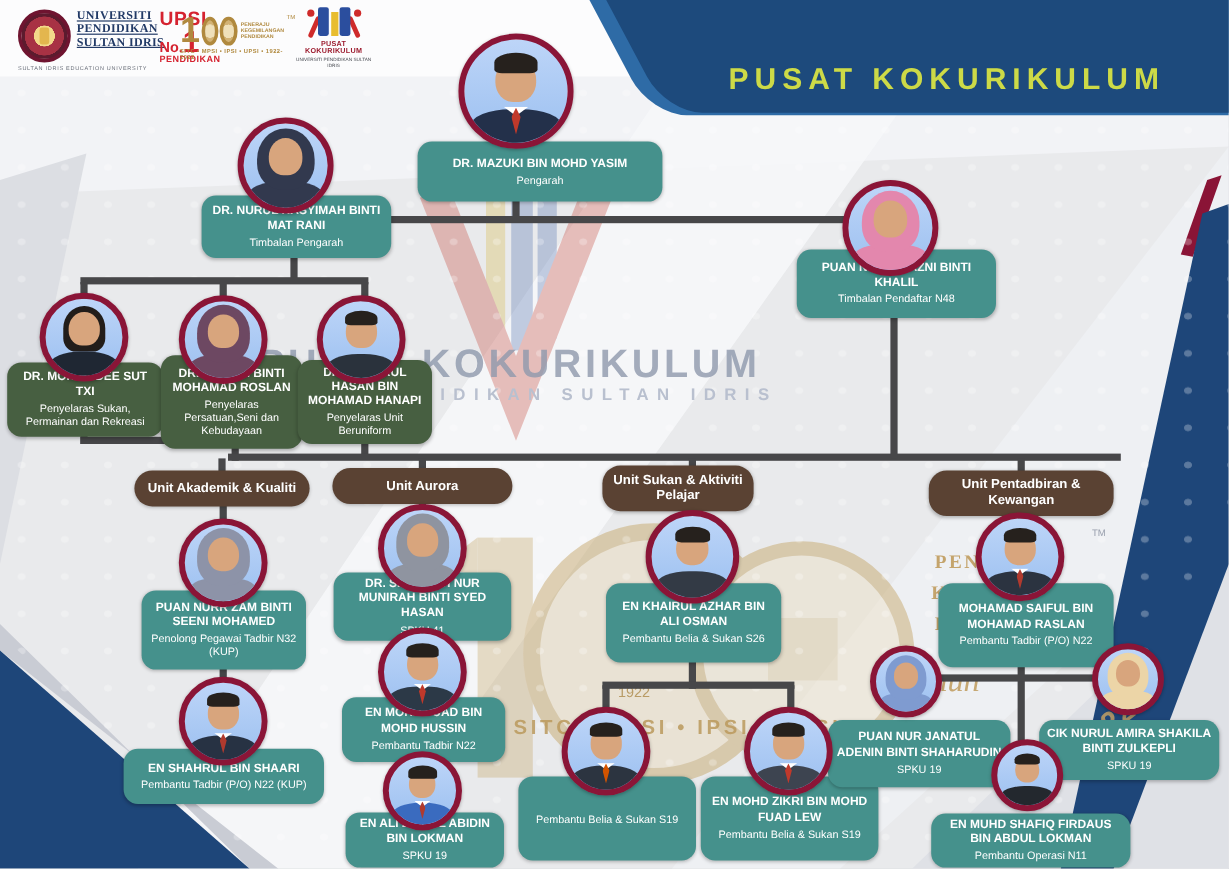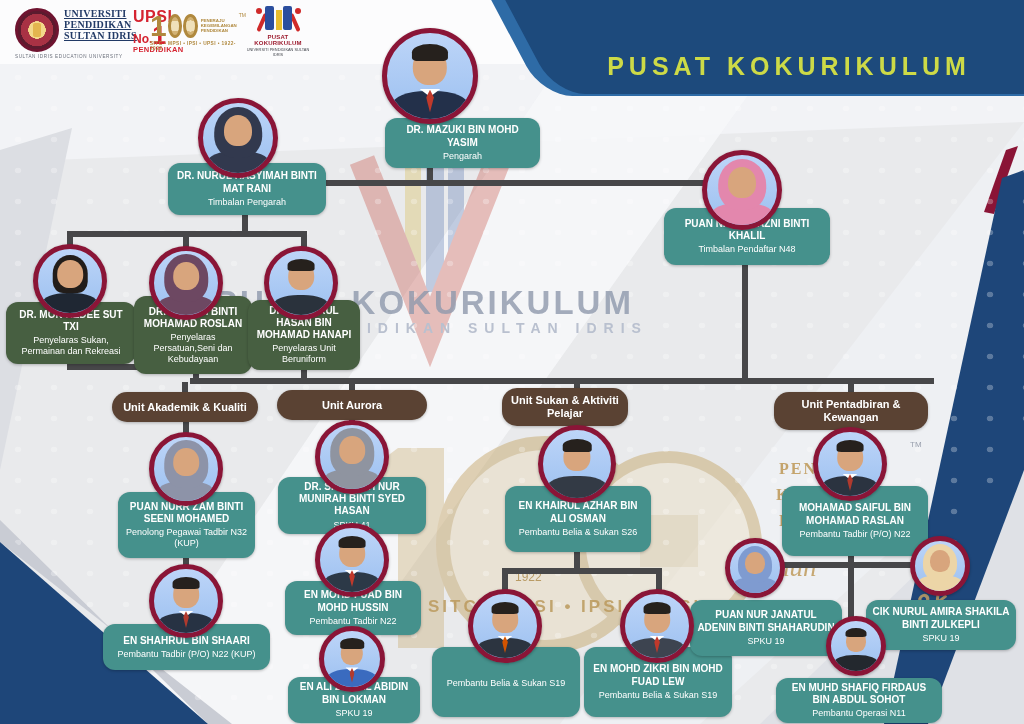--- a/index.html
+++ b/index.html
@@ -230,21 +230,21 @@
       <div class="unit" style="left: 277px; top: 390px; width: 150px; min-height: 30px;">Unit Aurora</div>
       <div class="unit" style="left: 502px; top: 388px; width: 126px; min-height: 38px;">Unit Sukan &amp; Aktiviti Pelajar</div>
       <div class="unit" style="left: 774px; top: 392px; width: 154px; min-height: 38px;">Unit Pentadbiran &amp; Kewangan</div>
       <div class="photo" style="left: 382px; top: 28px; width: 96px; height: 96px;">
         <div class="av-body" style="background:#23304a"></div>
         <div class="av-collar"></div>
                    <div class="av-tie" style="background:#c0392b"></div>
         <div class="av-head"></div>
         <div class="av-hair"></div>
       </div>
-      <div class="pbox" style="left: 348px; top: 118px; width: 155px; min-height: 50px; margin-left: 37px;">
+      <div class="pbox" style="left: 348px; top: 118px; width: 204px; min-height: 50px;">
         <div class="pname">DR. MAZUKI BIN MOHD YASIM</div>
         <div class="prole">Pengarah</div>
       </div>
       <div class="photo" style="left: 198px; top: 98px; width: 80px; height: 80px;">
         <div class="av-body" style="background:#32394e"></div>
         <div class="av-hijab" style="background:#32394e"></div>
         <div class="av-head"></div>
       </div>
       <div class="pbox" style="left: 168px; top: 163px; width: 158px; min-height: 52px;">
         <div class="pname">DR. NURUL HASYIMAH BINTI MAT RANI</div>
@@ -395,17 +395,17 @@
       <div class="pbox" style="left: 866px; top: 600px; width: 150px; min-height: 50px;">
         <div class="pname">CIK NURUL AMIRA SHAKILA BINTI ZULKEPLI</div>
         <div class="prole">SPKU 19</div>
       </div>
       <div class="photo" style="left: 826px; top: 616px; width: 60px; height: 60px;">
         <div class="av-body" style="background:#23282e"></div>
         <div class="av-head"></div>
         <div class="av-hair"></div>
       </div>
       <div class="pbox" style="left: 776px; top: 678px; width: 166px; min-height: 44px;">
-        <div class="pname">EN MUHD SHAFIQ FIRDAUS BIN ABDUL SOHOT</div>
+        <div class="pname">EN MUHD SHAFIQ FIRDAUS BIN ABDUL LOKMAN</div>
         <div class="prole">Pembantu Operasi N11</div>
       </div>
     </div>
 </div>
 
 </body></html>

